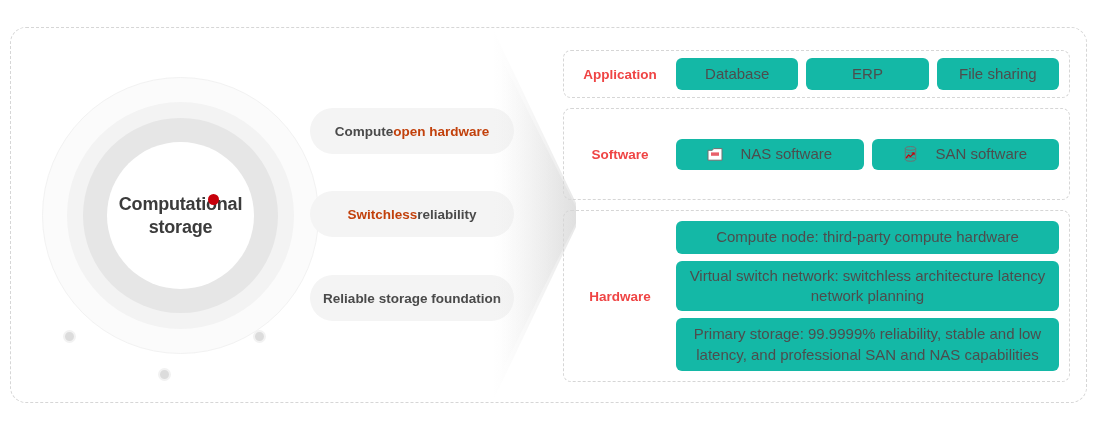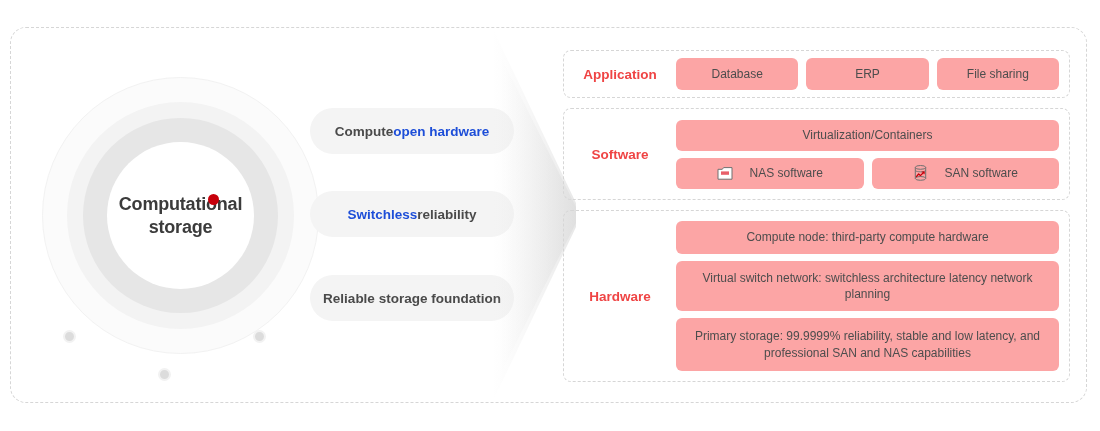--- a/index.html
+++ b/index.html
@@ -135,21 +135,21 @@
     align-items: center;
     justify-content: center;
     font-size: 13.5px;
     font-weight: bold;
     color: #4a4a4a;
     white-space: nowrap;
   }
   .pill.p1 { top: 81px; }
   .pill.p2 { top: 164px; }
   .pill.p3 { top: 248px; }
-  .pill .hl { color: #1d4ed8; }
+  .pill .hl { color: #c2410c; }
   .pill .plain { color: #4a4a4a; }
 
   
   .right-stack {
     position: absolute;
     left: 563px;
     top: 50px;
     width: 507px;
   }
 
@@ -176,26 +176,26 @@
     padding: 8px 10px 8px 0;
     display: flex;
     flex-direction: column;
     gap: 7px;
   }
   .row {
     display: flex;
     gap: 8px;
   }
   .card {
-    background: #fca5a5;
+    background: #14b8a6;
     border-radius: 6px;
     display: flex;
     align-items: center;
     justify-content: center;
-    font-size: 12px;
+    font-size: 15px;
     color: #4d4d4d;
     text-align: center;
     line-height: 1.35;
     padding: 0 6px;
     box-sizing: border-box;
   }
 
   
   #layer-application { height: 48px; }
   #layer-application .card { flex: 1; height: 32px; }
@@ -284,23 +284,20 @@
           <div class="card">Database</div>
           <div class="card">ERP</div>
           <div class="card">File sharing</div>
         </div>
       </div>
     </div>
 
     <div class="layer" id="layer-software">
       <div class="layer-label">Software</div>
       <div class="layer-body">
-        <div class="row">
-          <div class="card card-wide">Virtualization/Containers</div>
-        </div>
         <div class="row">
           <div class="card card-half">
             <span class="card-icon">
               <svg width="16" height="15" viewBox="0 0 16 15">
                 <path d="M1,3.3 L1,13.2 L15,13.2 L15,1.6 L6.6,1.6 L5.3,3.3 Z" fill="#ffffff" stroke="#707070" stroke-width="1" stroke-linejoin="round"></path>
                 <rect x="4.0" y="5.4" width="8" height="3.4" fill="#e8606a" stroke="none"></rect>
               </svg>
             </span>
             <span>NAS software</span>
           </div>

